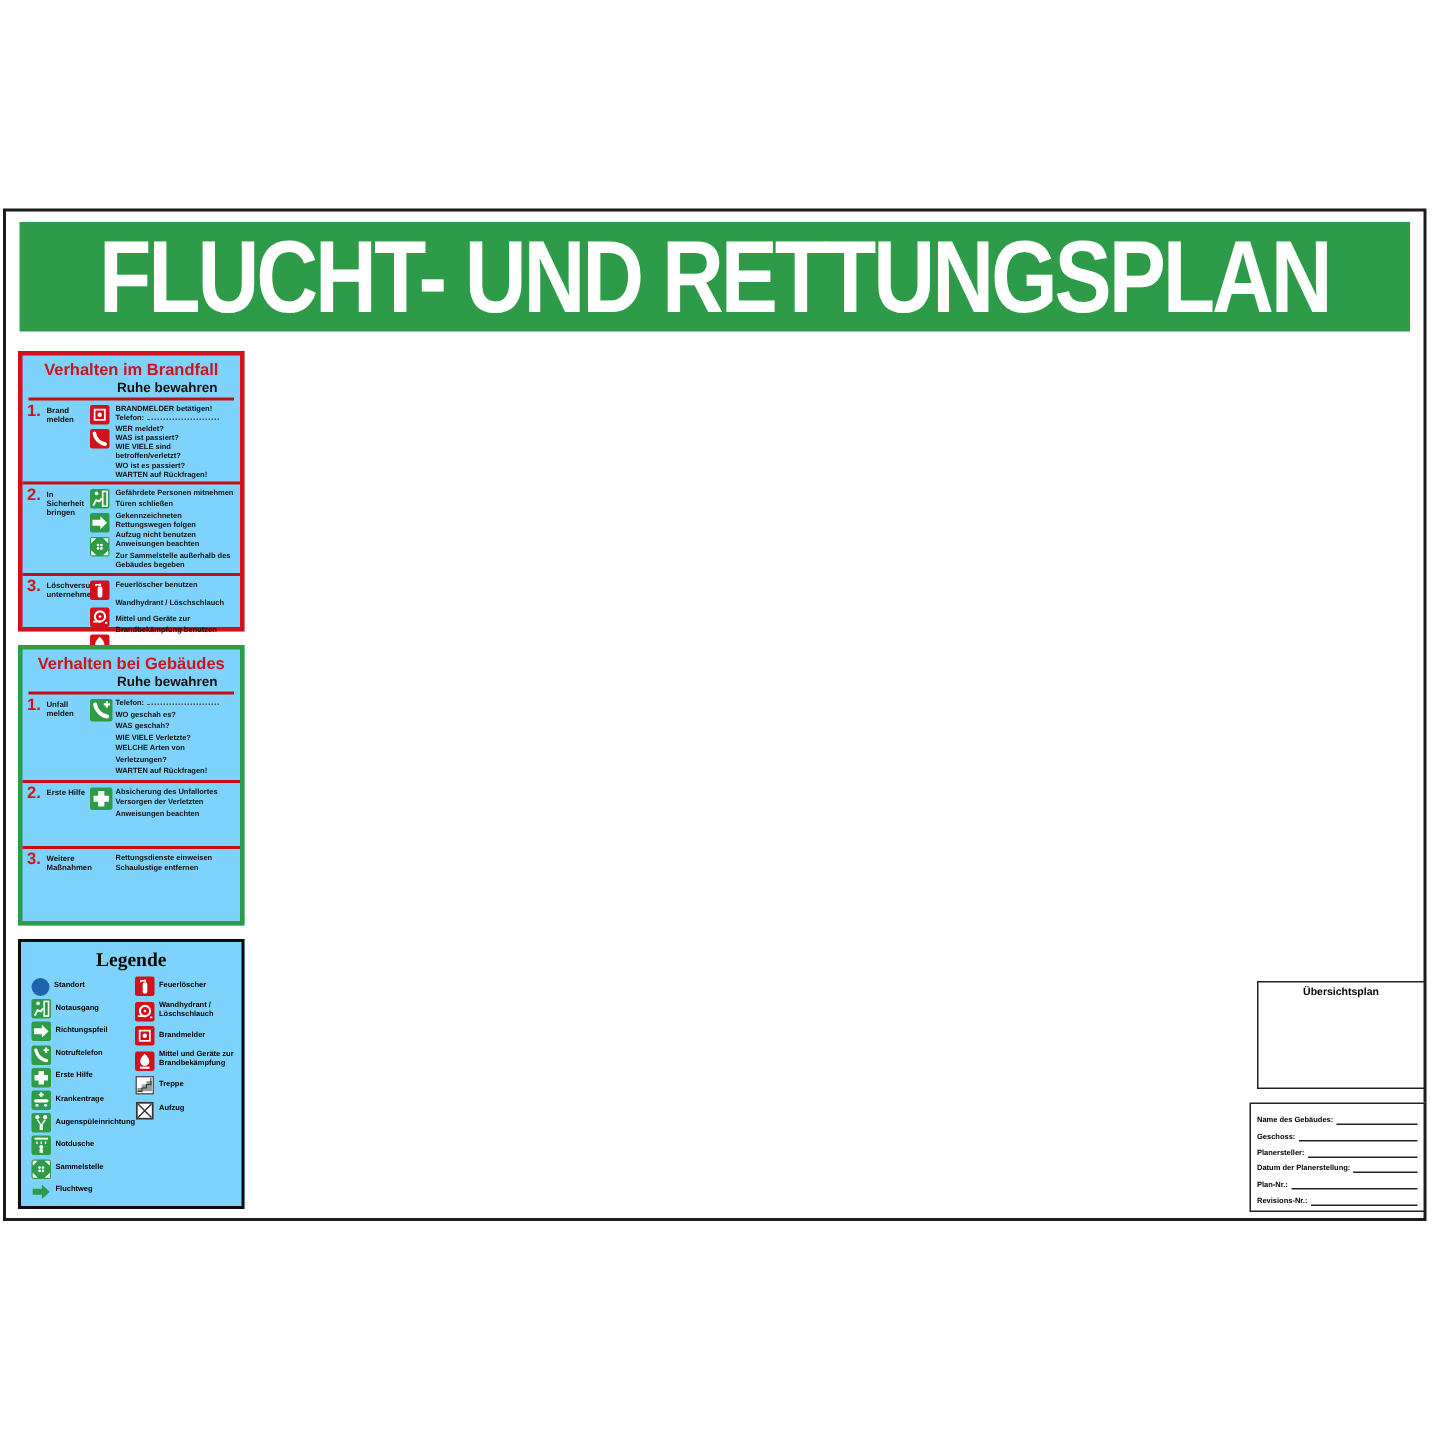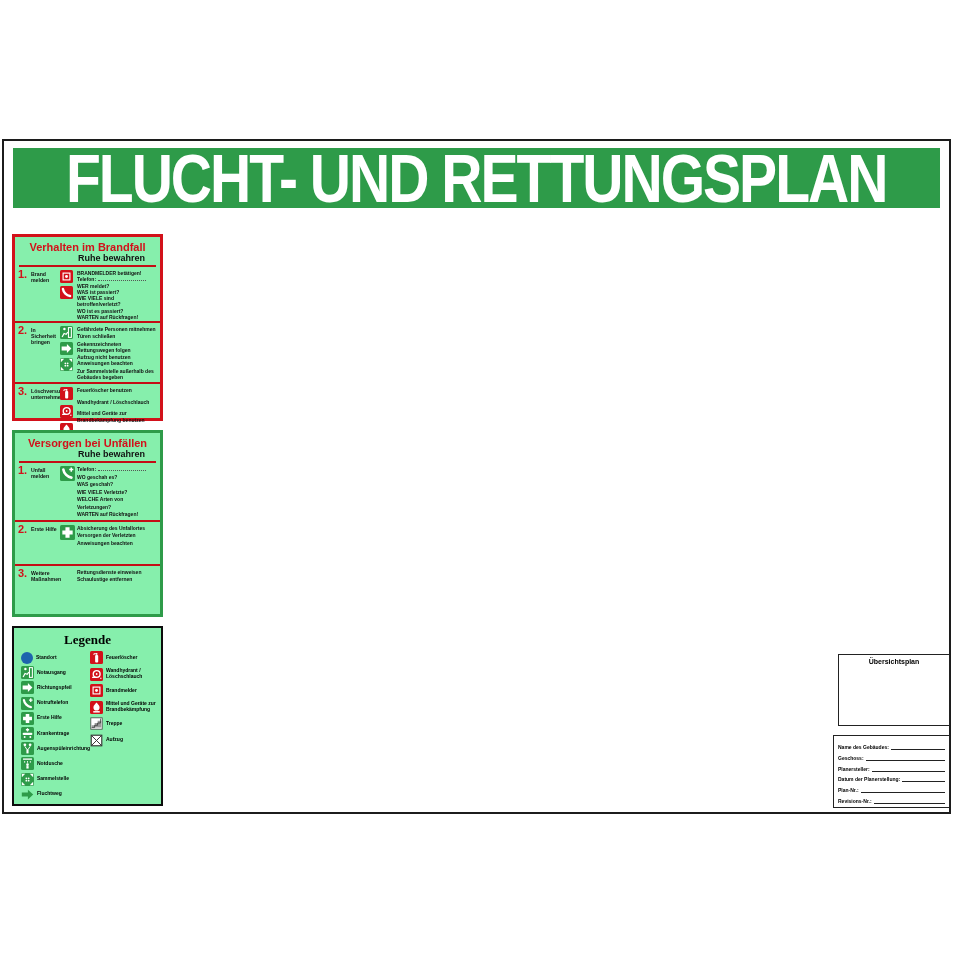--- a/index.html
+++ b/index.html
@@ -3,25 +3,25 @@
 <meta charset="utf-8">
 <style>
   * { margin:0; padding:0; box-sizing:border-box; }
   html,body { width:960px; height:960px; background:#fdfdfd; font-family:"Liberation Sans", sans-serif; -webkit-text-size-adjust:none; }
   .stage { position:relative; width:960px; height:960px; background:#fff; overflow:hidden; }
 
   
   .plan-frame { position:absolute; left:2px; top:139px; width:949px; height:675px; border:2px solid #1c1c1c; background:#fff; }
 
   
-  .banner { position:absolute; left:9px; top:7px; right:9px; height:60px; background:#2e9b49; display:flex; align-items:center; justify-content:center; overflow:hidden; }
+  .banner { position:absolute; left:9px; top:7px; right:9px; height:73px; background:#2e9b49; display:flex; align-items:center; justify-content:center; overflow:hidden; }
   .banner-text { color:#fff; font-weight:700; font-size:56px; letter-spacing:-2px; white-space:nowrap; transform:scale(1.02,1.22); }
 
   
-  .vbox { position:absolute; left:8px; width:151px; background:#86efac; }
+  .vbox { position:absolute; left:8px; width:151px; background:#7dd3fc; }
   .fire-box   { top:93px;  height:187px; border:3px solid #d2111a; }
   .acc-box    { top:289px; height:187px; border:3px solid #2e9b49; }
   .legend-box { top:485px; height:180px; border:2.5px solid #0c0c0c; }
 
   .vb-title { text-align:center; font-weight:700; font-size:11px; color:#d2111a; margin-top:4px; line-height:12px; }
   .vb-sub   { text-align:center; font-weight:700; font-size:9px;  color:#111; line-height:10px;margin-left:48px; }
   .vb-rule  { height:2px; background:#c40d15; margin:2px 4px 0 4px; }
 
   .step-row { display:flex; padding:2px 3px 1px 3px; border-bottom:2px solid #c40d15; }
   .step-row.last { border-bottom:none; }
@@ -163,21 +163,21 @@
         </div>
         <div class="step-lines sp">
           <div class="sline">Feuerlöscher benutzen</div>
           <div class="sline">Wandhydrant / Löschschlauch</div>
           <div class="sline">Mittel und Geräte zur Brandbekämpfung benutzen</div>
         </div>
       </div>
     </div>
 
     <div class="vbox acc-box">
-      <div class="vb-title">Versorgen bei Unfällen</div>
+      <div class="vb-title">Verhalten bei Gebäudes</div>
       <div class="vb-sub">Ruhe bewahren</div>
       <div class="vb-rule"></div>
 
       <div class="step-row" style="min-height:52px;">
         <div class="step-num">1.</div>
         <div class="step-label">Unfall melden</div>
         <div class="step-icons">
           <span class="ic g" style="width:15px;height:15px;">
               <svg viewBox="0 0 16 16">
                 <path d="M3.6 3.8C4.2 8 8 11.8 12.2 12.4" fill="none" stroke="#fff" stroke-width="2.8" stroke-linecap="round"></path>

